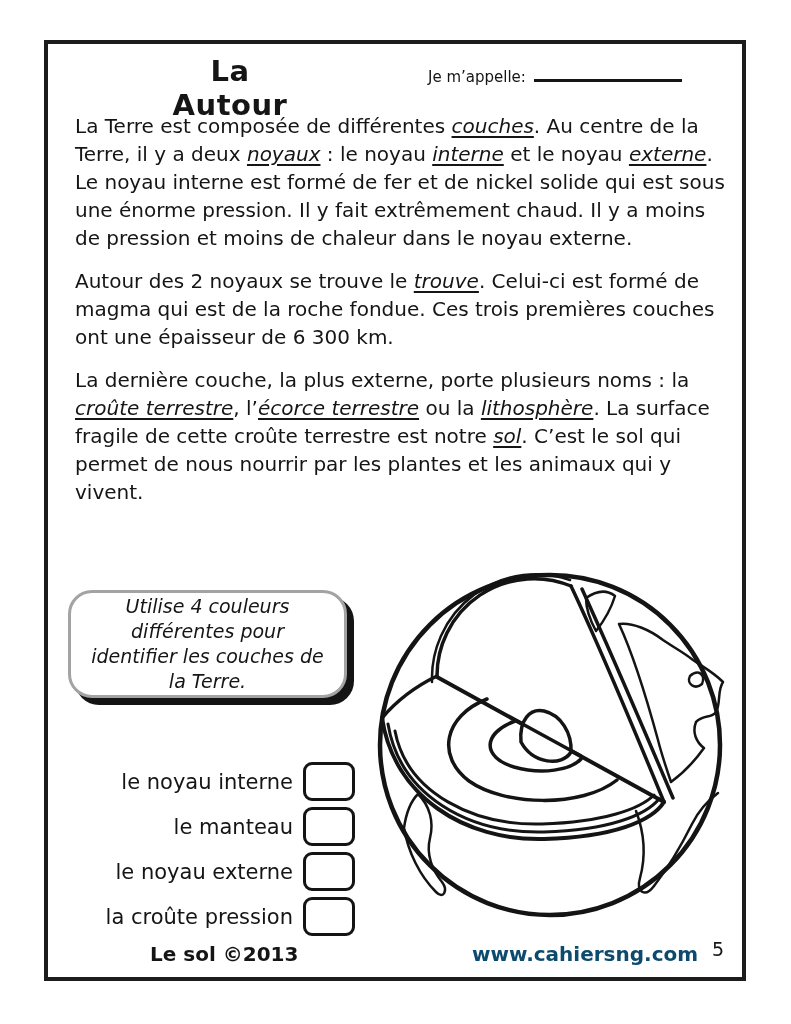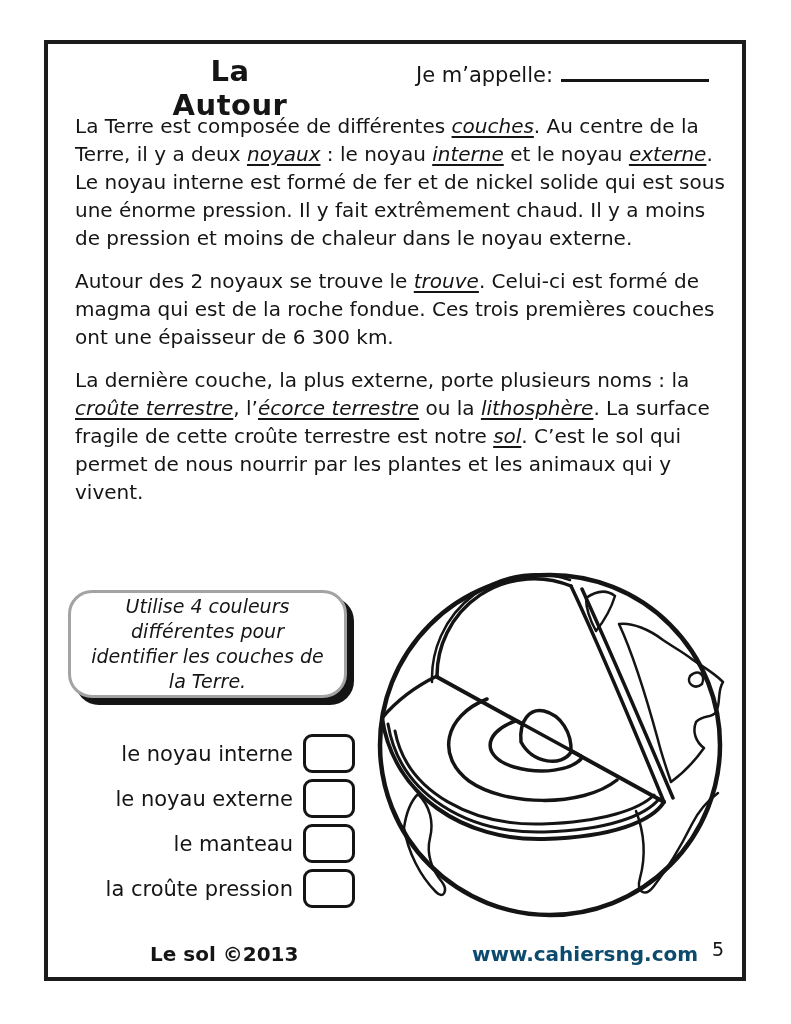--- a/index.html
+++ b/index.html
@@ -9,39 +9,39 @@
     font-family:"DejaVu Sans", sans-serif; color:#151515; overflow:hidden;
   }
   .frame {
     position:absolute; left:44px; top:40px; width:702px; height:941px;
     border:4px solid #1c1c1c; background:transparent; pointer-events:none;
   }
   .title {
     position:absolute; left:150px; top:54px; width:160px; text-align:center;
     font-size:29px; font-weight:bold; letter-spacing:0.5px;
   }
-  .name-row { position:absolute; left:416px; top:62px; font-size:21px; white-space:nowrap; }
+  .name-row { position:absolute; left:428px; top:62px; font-size:15px; white-space:nowrap; }
   .name-line {
     display:inline-block; width:148px; height:20px; margin-left:8px;
     border-bottom:3px solid #151515; vertical-align:baseline;
   }
   .bodytext {
     position:absolute; left:75px; top:112px; width:652px;
     font-size:20px; line-height:28px;
   }
   .bodytext p { margin:0 0 15px 0; }
   .em-u { font-style:italic; text-decoration:underline; text-underline-offset:3px; }
   .bubble {
     position:absolute; left:68px; top:590px; width:279px; height:108px;
     border:3px solid #a3a3a3; border-radius:24px; background:#ffffff;
     box-shadow:7px 7px 0 #141414;
     display:flex; align-items:center; justify-content:center; text-align:center;
     font-style:italic; font-size:19px; line-height:25px; padding:6px 16px;
   }
-  .color-key { position:absolute; left:95px; top:732px; width:260px; }
+  .color-key { position:absolute; left:95px; top:760px; width:260px; }
   .key-row { display:flex; align-items:center; justify-content:flex-end; height:43px; margin-bottom:2px; }
   .key-label { font-size:21px; margin-right:10px; white-space:nowrap; }
   .key-box {
     width:52px; height:39px; border:3px solid #141414; border-radius:9px;
     background:#ffffff; flex:0 0 auto;
   }
   .earth { position:absolute; left:374px; top:556px; width:374px; height:392px; }
   .footer-left { position:absolute; left:150px; top:942px; font-size:20px; font-weight:bold; }
   .footer-link { position:absolute; left:472px; top:942px; font-size:20px; font-weight:bold; color:#0c4a6e; cursor:pointer; }
   .footer-page { position:absolute; left:712px; top:938px; font-size:19px; }
@@ -67,25 +67,25 @@
   <div class="bubble">
     <span>Utilise 4 couleurs différentes pour identifier les couches de la Terre.</span>
   </div>
 
   <div class="color-key">
     <div class="key-row">
       <span class="key-label">le noyau interne</span>
       <span class="key-box"></span>
     </div>
     <div class="key-row">
-      <span class="key-label">le noyau externe</span>
+      <span class="key-label">le manteau</span>
       <span class="key-box"></span>
     </div>
     <div class="key-row">
-      <span class="key-label">le manteau</span>
+      <span class="key-label">le noyau externe</span>
       <span class="key-box"></span>
     </div>
     <div class="key-row">
       <span class="key-label">la croûte pression</span>
       <span class="key-box"></span>
     </div>
   </div>
 
   <svg class="earth" viewBox="0 0 374 392" fill="none" stroke="#141414" stroke-linecap="round" stroke-linejoin="round">
 

